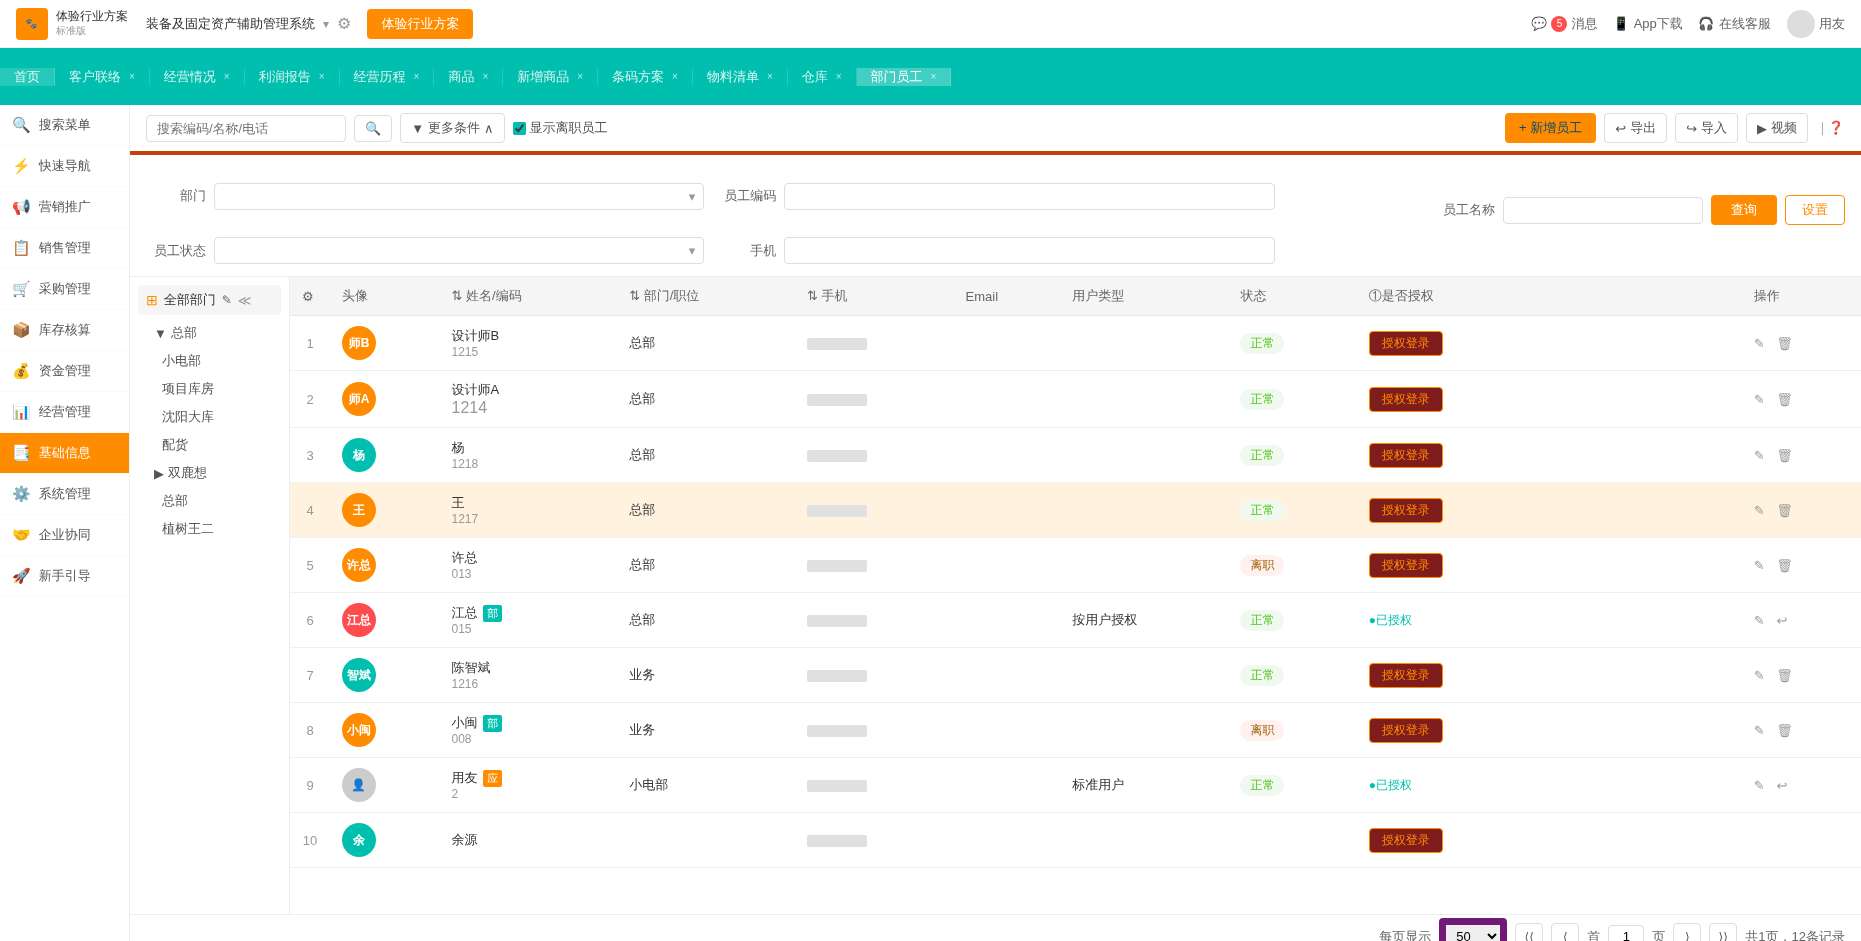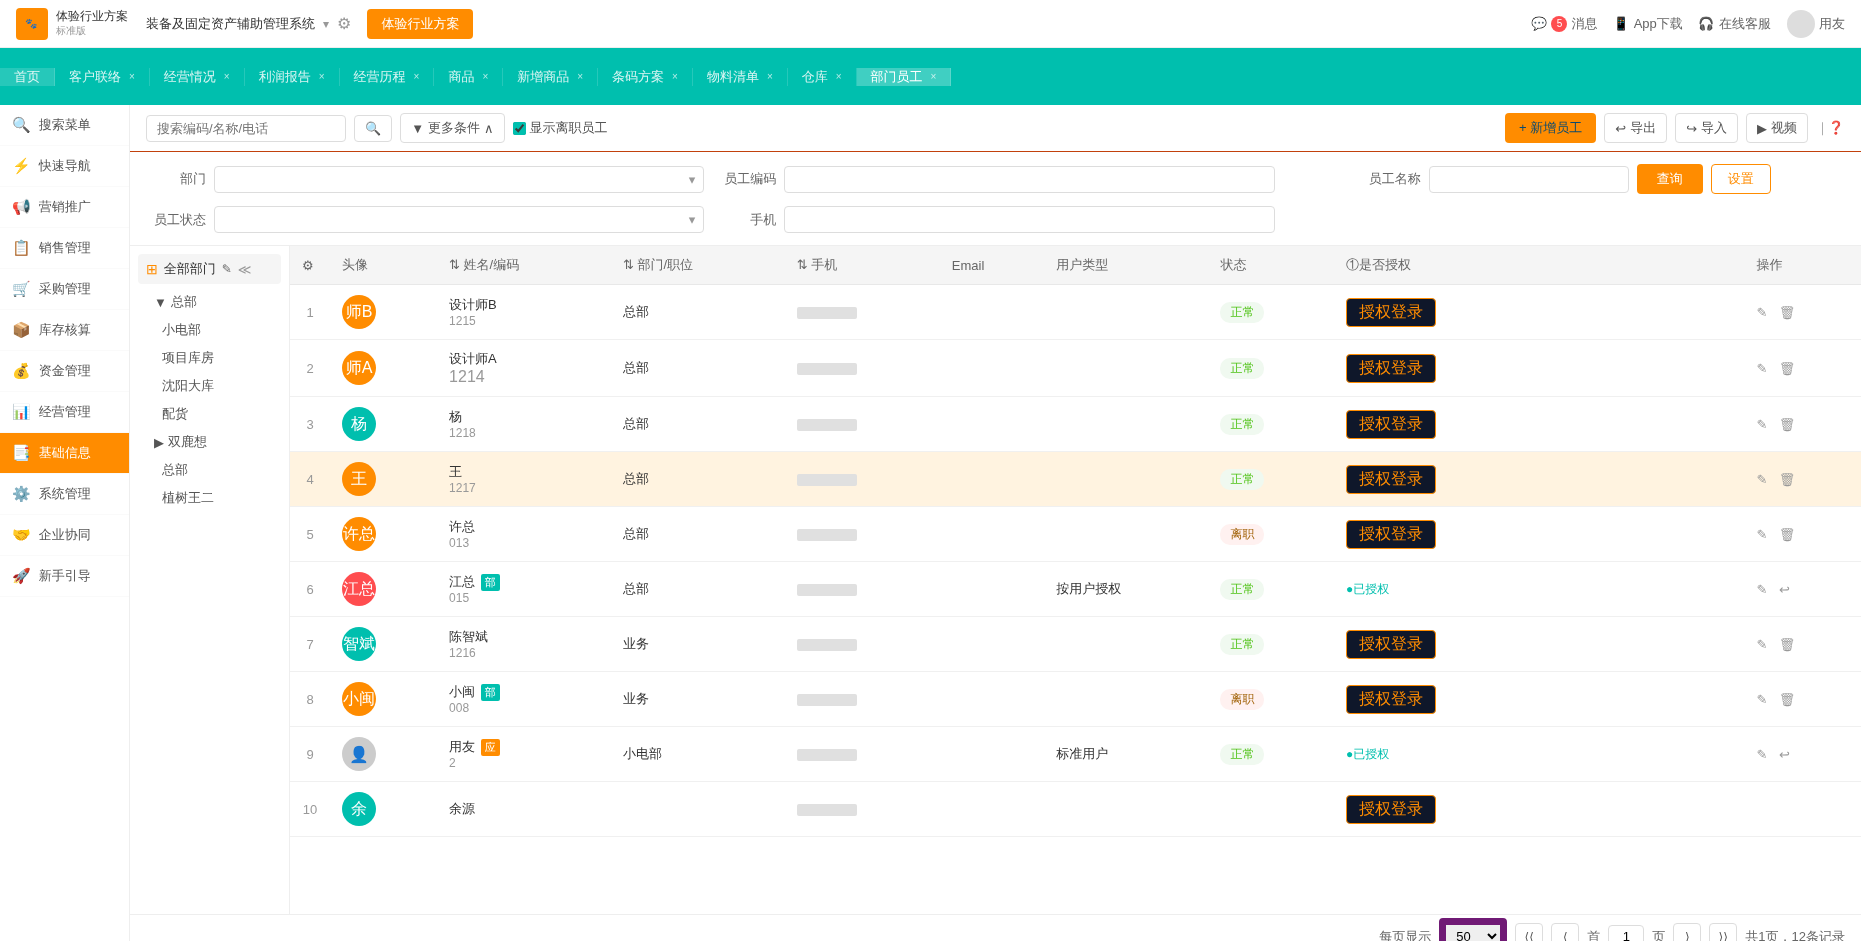--- a/index.html
+++ b/index.html
@@ -89,21 +89,21 @@
       height: calc(941px - 48px - 40px);
     }
 
     
     .toolbar {
       background: #fff;
       padding: 8px 16px;
       display: flex;
       align-items: center;
       gap: 8px;
-      border-bottom: 1px solid #c2410c;
+      border-bottom: 4px solid #c2410c;
     }
     .search-input {
       border: 1px solid #ddd;
       border-radius: 4px;
       padding: 5px 10px;
       font-size: 13px;
       width: 200px;
       outline: none;
     }
     .toolbar-btn {
@@ -282,21 +282,21 @@
     tbody tr.highlighted { background: #fff3e0; }
     tbody td {
       padding: 10px 12px;
       color: #333;
       vertical-align: middle;
     }
     .avatar-circle {
       width: 34px; height: 34px;
       border-radius: 50%;
       display: flex; align-items: center; justify-content: center;
-      color: white; font-size: 16px; font-weight: normal;
+      color: white; font-size: 12px; font-weight: bold;
     }
     .avatar-gray { background: #ccc; }
     .status-normal {
       display: inline-block;
       padding: 2px 10px;
       border-radius: 10px;
       background: #f0f9f0;
       color: #52c41a;
       font-size: 12px;
     }
@@ -304,25 +304,25 @@
       display: inline-block;
       padding: 2px 10px;
       border-radius: 10px;
       background: #fff1f0;
       color: #a16207;
       font-size: 12px;
     }
     .auth-btn {
       border: 1px solid #ff8c00;
       color: #ff8c00;
-      background: #0f172a;
+      background: #7f1d1d;
       border-radius: 4px;
       padding: 3px 12px;
       cursor: pointer;
-      font-size: 16px;
+      font-size: 12px;
     }
     .auth-granted { color: #00bfae; font-size: 12px; }
     .op-edit { color: #999; cursor: pointer; margin-right: 8px; }
     .op-del { color: #999; cursor: pointer; }
     .tag-dept {
       display: inline-block;
       background: #00bfae;
       color: white;
       font-size: 11px;
       padding: 1px 4px;
@@ -564,21 +564,21 @@
         <span class="filter-label">部门</span>
         <div class="filter-select" style="position:relative;">
           <span></span>
           <span>▾</span>
         </div>
       </div>
       <div class="filter-row">
         <span class="filter-label">员工编码</span>
         <input class="filter-input" type="text" style="">
       </div>
-      <div class="filter-row" style="justify-content:center;gap:8px;">
+      <div class="filter-row" style="justify-content:flex-end;gap:8px;margin-top:28px;">
         <span class="filter-label">员工名称</span>
         <input class="filter-input" type="text" style="flex: 1 1 0%; max-width: 200px;">
         <button class="query-btn">查询</button>
         <button class="set-btn">设置</button>
       </div>
       <div class="filter-row">
         <span class="filter-label">员工状态</span>
         <div class="filter-select">
           <span></span>
           <span>▾</span>

